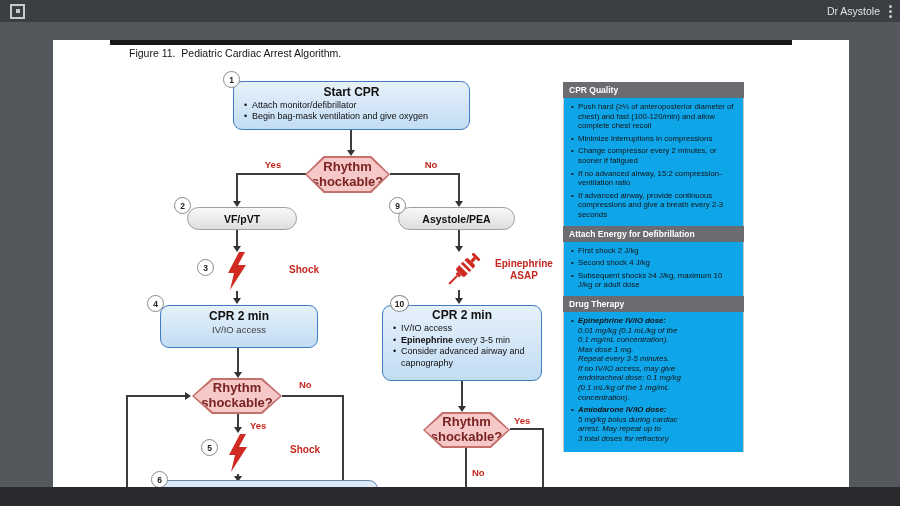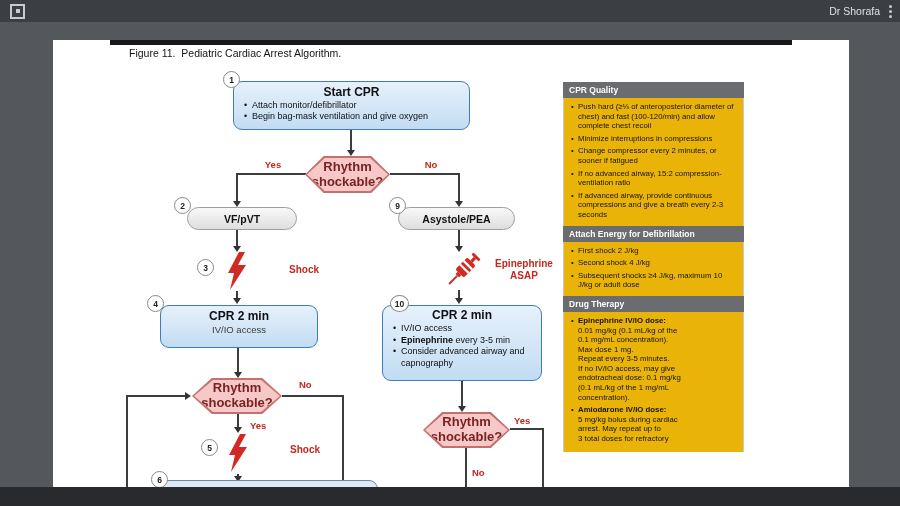--- a/index.html
+++ b/index.html
@@ -41,40 +41,40 @@
   .hexI{position:absolute;left:2px;top:2px;right:2px;bottom:2px;clip-path:polygon(0% 50%,22% 0%,78% 0%,100% 50%,78% 100%,22% 100%);
         background:#f6c9c8;display:flex;align-items:center;justify-content:center;text-align:center;
         font-size:13px;font-weight:bold;line-height:1.12;color:#7a2222;}
   .redlab{position:absolute;color:#c3271f;font-weight:bold;font-size:9.5px;z-index:6;}
   .shocklab{font-size:10px;padding-left:32px;}
   .epilab{text-align:center;line-height:1.15;font-size:10px;}
 
   
   #sidebar{position:absolute;left:510px;top:42px;width:181px;z-index:4;}
   .sb-header{background:#6b6c6f;color:#fff;font-weight:bold;font-size:8.5px;padding:3px 6px 3px 6px;}
-  .sb-body{border-left:1px solid #c9c9c9;border-right:1px solid #c9c9c9;background:#eab308;padding:4px 5px 6px 6px;
+  .sb-body{border-left:1px solid #c9c9c9;border-right:1px solid #c9c9c9;background:#0ea5e9;padding:4px 5px 6px 6px;
            font-size:7.8px;line-height:9.6px;color:#141414;}
   .sbul{position:relative;padding-left:8px;margin-top:3px;}
   .sbul::before{content:"•";position:absolute;left:1px;}
   .sbul:first-child{margin-top:0;}
   .sb-lead{font-weight:bold;display:block;}
   .sb-bodytext{white-space:pre-line;}
 
   svg{display:block;}
 </style>
 </head>
 <body>
 
 <div id="canvas">
 
   <div id="topbar">
     <div class="pip">
         <div class="pip-inner"></div>
       </div>
-    <div id="presenter">Dr Shorafa</div>
+    <div id="presenter">Dr Asystole</div>
     <div class="kebab">
         <span></span>
         <span></span>
         <span></span>
       </div>
   </div>
 
   <div id="slide">
     <div class="rule"></div>
     <div class="figtitle">Figure 11.  Pediatric Cardiac Arrest Algorithm.</div>
@@ -204,21 +204,21 @@
         <div class="sbul">If no advanced airway, 15:2 compression-ventilation ratio</div>
         <div class="sbul">If advanced airway, provide continuous compressions and give a breath every 2-3 seconds</div>
       </div>
       <div class="sb-header">Attach Energy for Defibrillation</div>
       <div class="sb-body">
         <div class="sbul">First shock 2 J/kg</div>
         <div class="sbul">Second shock 4 J/kg</div>
         <div class="sbul">Subsequent shocks ≥4 J/kg, maximum 10 J/kg or adult dose</div>
       </div>
       <div class="sb-header">Drug Therapy</div>
-      <div class="sb-body" style="min-height:130px;">
+      <div class="sb-body" style="min-height:130px;font-style:italic;">
         <div class="sbul">
           <span class="sb-lead">Epinephrine IV/IO dose:</span><span class="sb-bodytext">0.01 mg/kg (0.1 mL/kg of the
 0.1 mg/mL concentration).
 Max dose 1 mg.
 Repeat every 3-5 minutes.
 If no IV/IO access, may give
 endotracheal dose: 0.1 mg/kg
 (0.1 mL/kg of the 1 mg/mL
 concentration).</span>
         </div>

